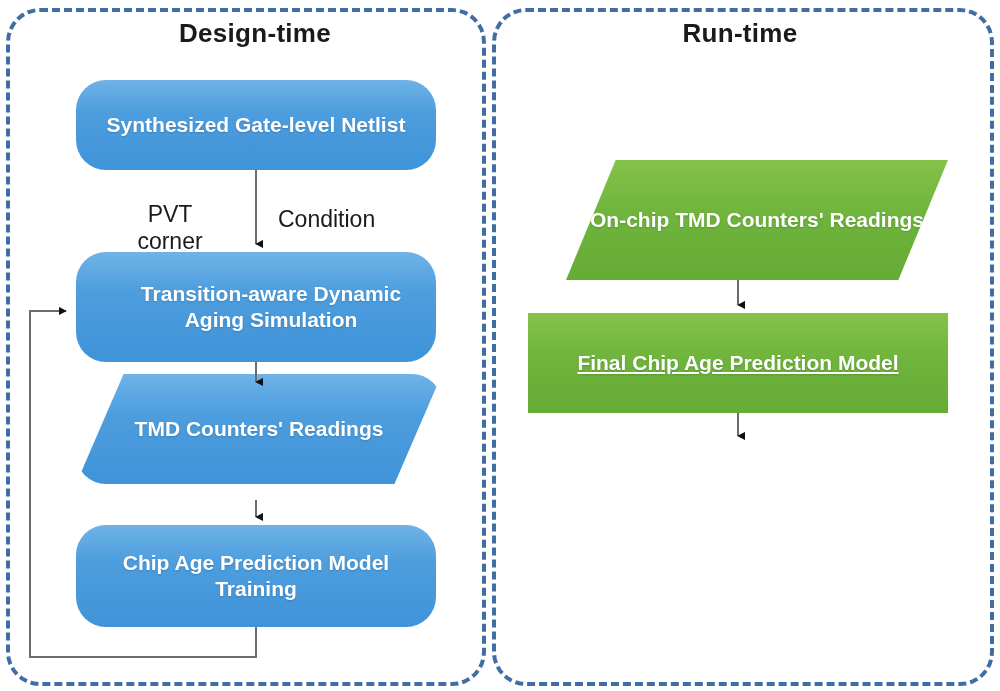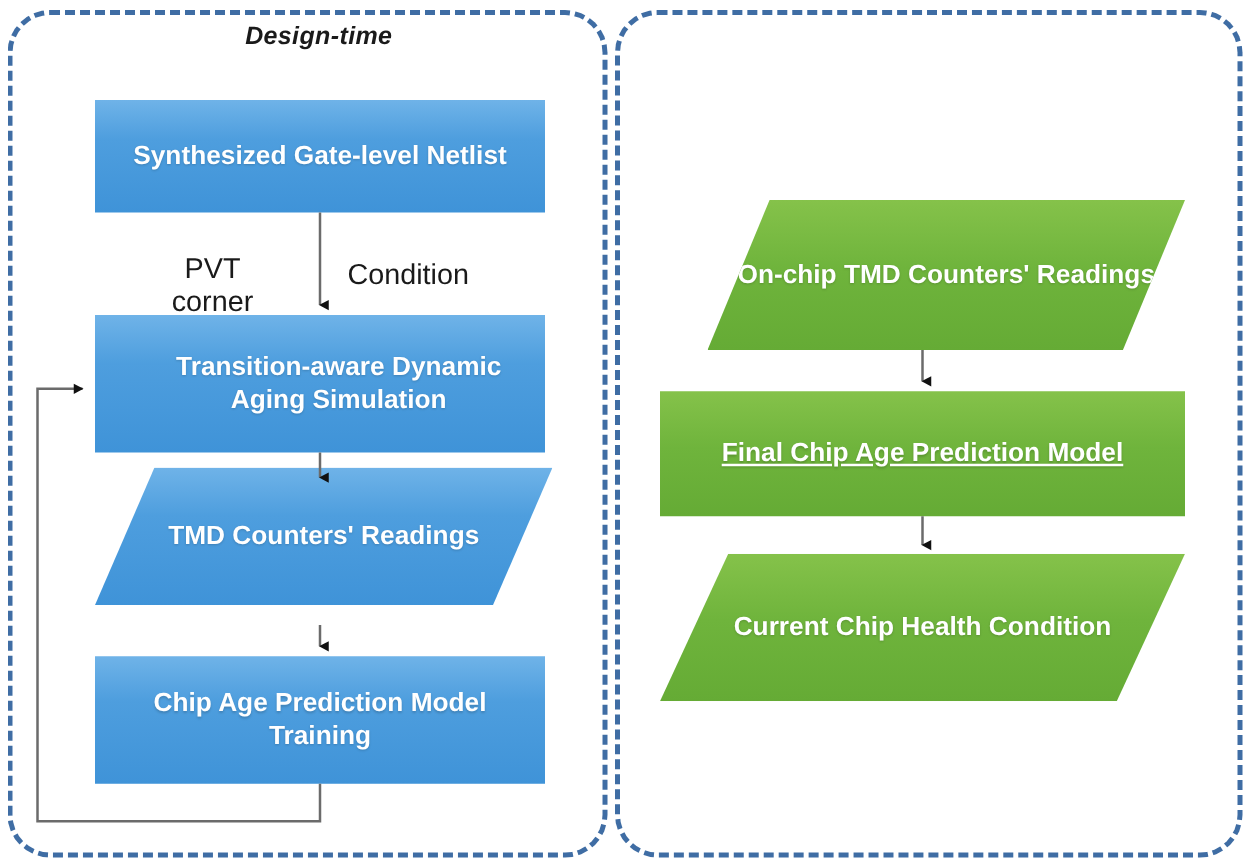--- a/index.html
+++ b/index.html
@@ -26,22 +26,21 @@
     box-sizing: border-box;
     background: transparent;
   }
   #panel-design  { left: 6px;   top: 8px;  width: 480px; height: 678px; }
   #panel-runtime { left: 492px; top: 8px;  width: 502px; height: 678px; }
 
   .panel-title {
     position: absolute;
     text-align: center;
     font-weight: bold;
-    font-style: italic;
-    font-size: 20px;
+    font-size: 26px;
     color: #1a1a1a;
     letter-spacing: 0.3px;
     white-space: nowrap;
   }
   #title-design  { left: 100px; top: 18px; width: 310px; }
   #title-runtime { left: 590px; top: 18px; width: 300px; }
 
   
   .node {
     position: absolute;
@@ -52,20 +51,21 @@
     color: #ffffff;
     font-weight: bold;
     font-size: 21px;
     line-height: 1.22;
     box-sizing: border-box;
     padding: 4px 10px;
     text-shadow: 0 1px 2px rgba(0,0,0,0.18);
   }
   .blue {
     background: linear-gradient(to bottom, #6fb3e8 0%, #4e9ede 35%, #3f93d8 100%);
+    border-radius: 30px;
   }
   .green {
     background: linear-gradient(to bottom, #85c24a 0%, #6fb43c 45%, #65ab35 100%);
   }
   .para {
     
     clip-path: polygon(13% 0%, 100% 0%, 87% 100%, 0% 100%);
   }
   .node .label { display: block; width: 100%; }
 
@@ -125,32 +125,30 @@
   <div class="node blue" id="node-training">
     <span class="label">Chip Age Prediction Model Training</span>
   </div>
 
   <div class="edge-label" id="label-pvt">PVT
 corner</div>
 
   <div class="edge-label" id="label-workload">Condition</div>
 
   <div class="panel" id="panel-runtime"></div>
+  <div class="panel-title" id="title-runtime">Run-time</div>
 
   <div class="node green para" id="node-onchip">
     <span class="label">On-chip TMD Counters' Readings</span>
   </div>
 
   <div class="node green" id="node-final">
     <span class="label">Final Chip Age Prediction Model</span>
   </div>
 
-  <div class="node green para" id="node-health">
-    <span class="label">Current Chip Health Condition</span>
-  </div>
 
   <svg id="edges" viewBox="0 0 1000 691">
     <defs>
       <marker id="ah" markerWidth="9" markerHeight="9" refX="4.5" refY="7.6" orient="auto" markerUnits="userSpaceOnUse">
         <path d="M0.4,0.6 L8.6,0.6 L4.5,8.4 Z" fill="#111111"></path>
       </marker>
       <marker id="ah-r" markerWidth="9" markerHeight="9" refX="7.6" refY="4.5" orient="auto" markerUnits="userSpaceOnUse">
         <path d="M0.6,0.4 L8.4,4.5 L0.6,8.6 Z" fill="#111111"></path>
       </marker>
     </defs>

